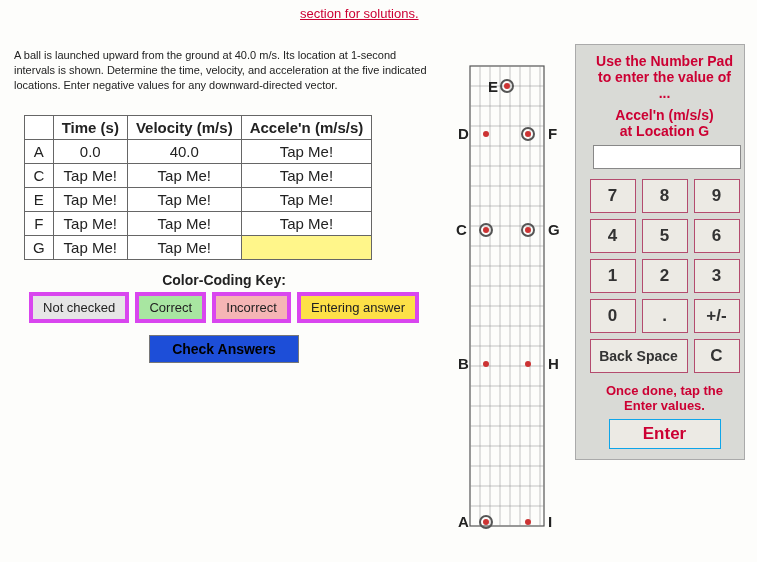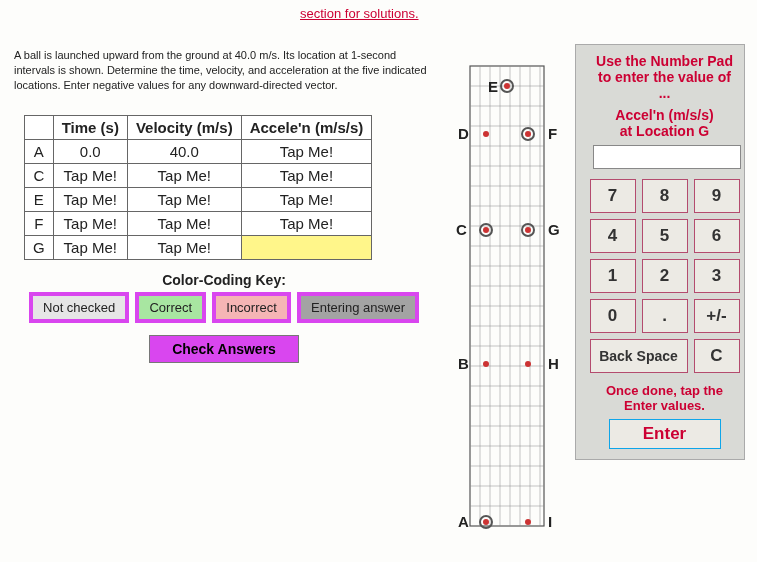--- a/index.html
+++ b/index.html
@@ -55,28 +55,28 @@
   .chip {
     display: inline-block;
     padding: 4px 10px 4px 10px;
     font-size: 13px;
     border: 4px solid #d946ef;
     margin: 0 1px;
   }
   .chip.nc { background: #e6e6e6; }
   .chip.ok { background: #a8e6a1; }
   .chip.bad { background: #f5b5b5; }
-  .chip.ent { background: #a3a3a3; }
+  .chip.ent { background: #fde047; }
   .check-btn {
     display: block;
     margin: 12px auto 16px auto;
     padding: 5px 22px;
     font-size: 14px;
     font-weight: bold;
-    background: #d946ef;
+    background: #1d4ed8;
     border: 1px solid #777;
     cursor: pointer;
   }
 
   
   .diagram {
     position: absolute;
     left: 452px;
     top: 62px;
     width: 110px;

